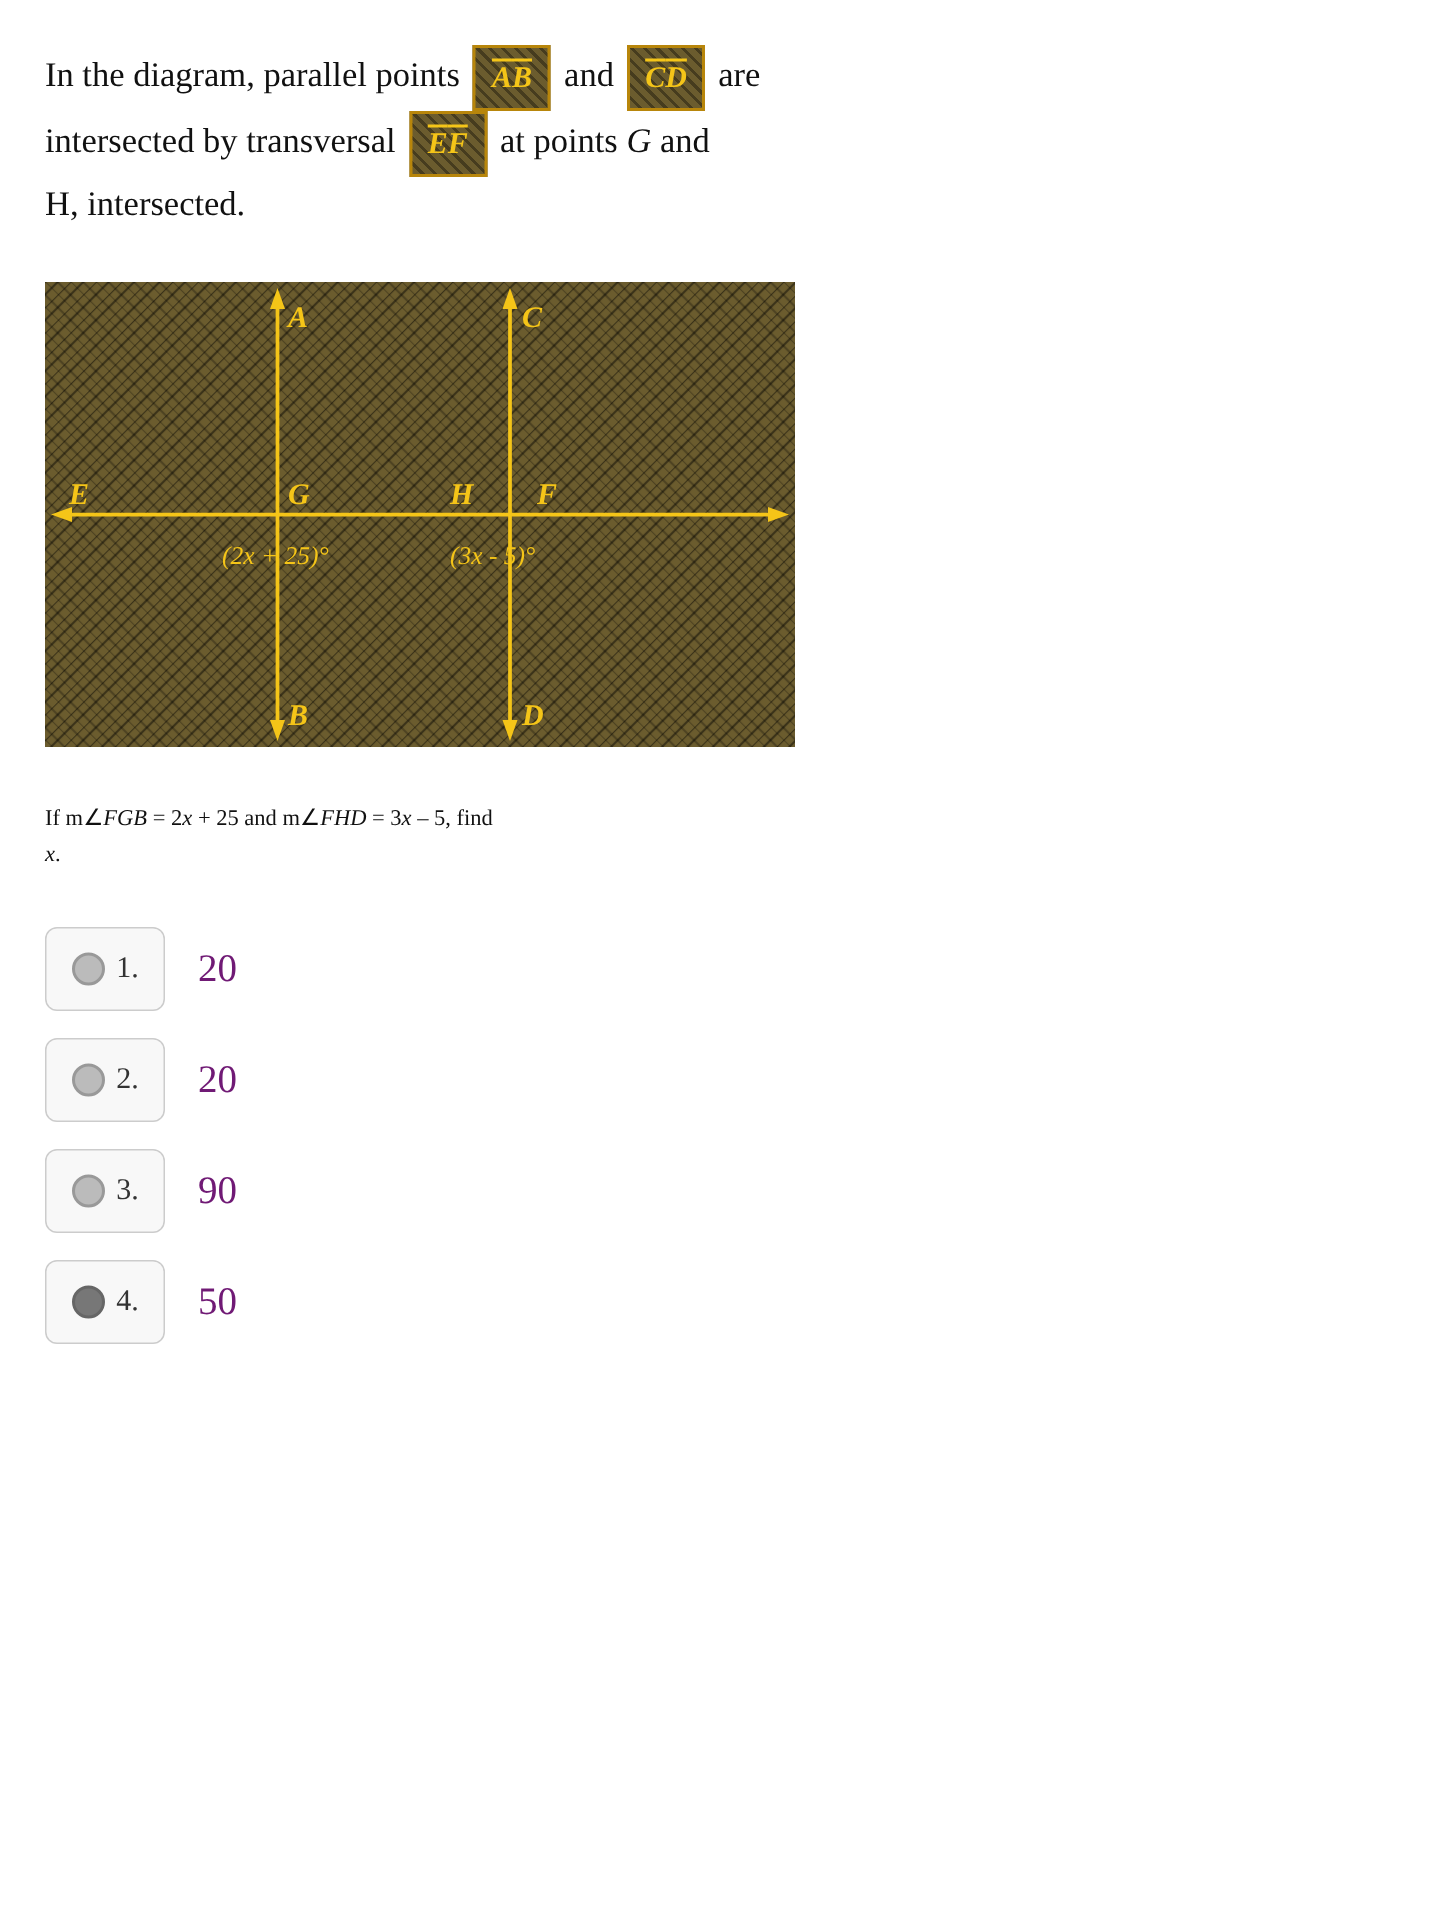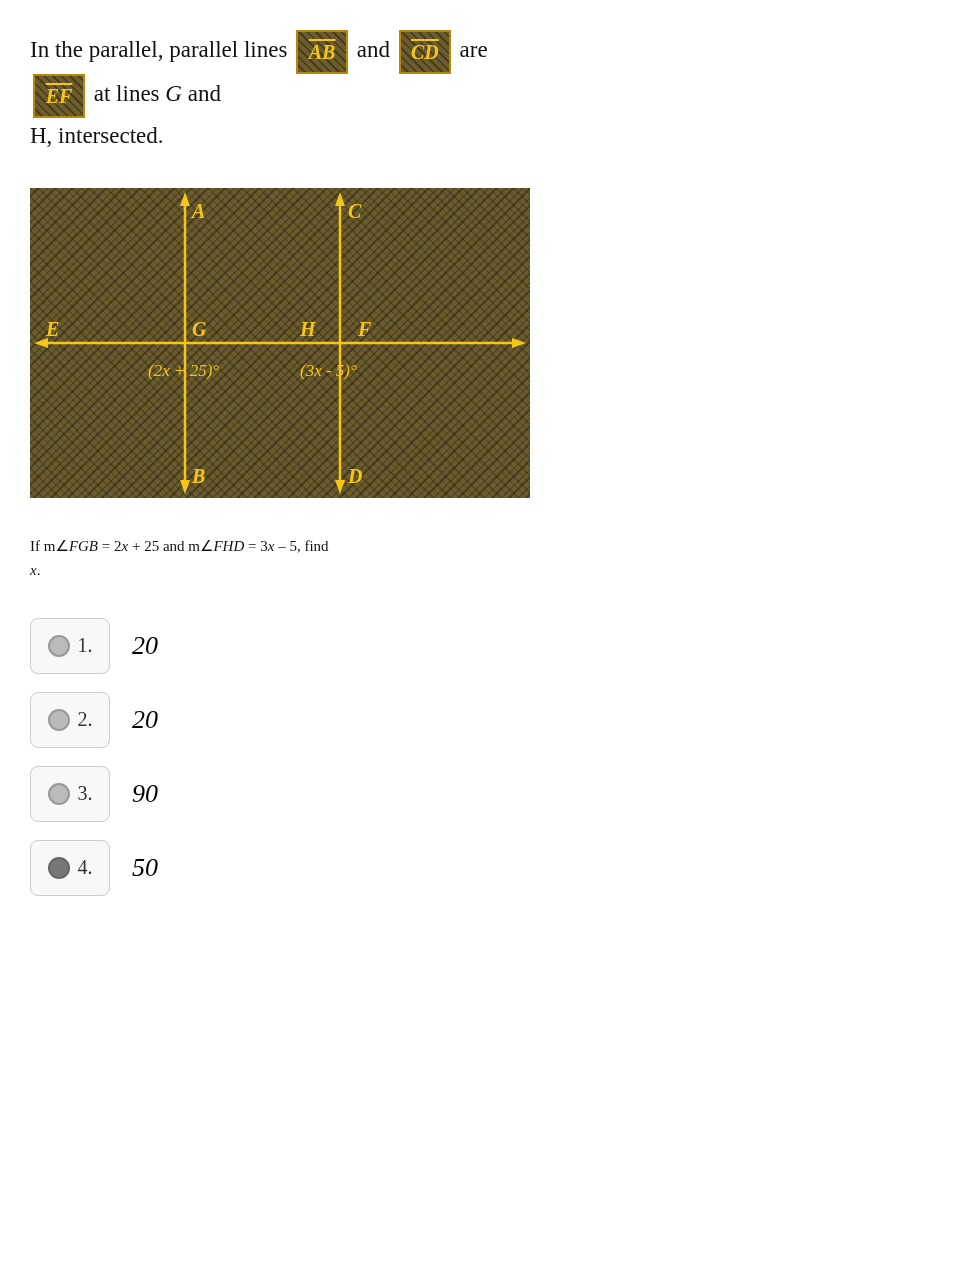--- a/index.html
+++ b/index.html
@@ -114,51 +114,51 @@
       border-color: #666;
     }
 
     .option-number {
       font-size: 20px;
       color: #333;
     }
 
     .option-value {
       font-size: 26px;
-      color: #000000;
-      font-style: italic;
+      color: #701a75;
     }
   </style>
 </head>
 <body>
 
 
 
 
 <div class="problem-text">
-  <span>In the parallel, parallel lines</span>
+  <span>In the diagram, parallel points</span>
   
   <span class="inline-label">
     <span>A</span>
       <span>B</span>
   </span>
   <span>and</span>
   
   <span class="inline-label">
     <span>C</span>
       <span>D</span>
   </span>
   <span>are</span>
   <br>
+  <span>intersected by transversal</span>
   
   <span class="inline-label">
     <span>E</span>
       <span>F</span>
   </span>
-  <span>at lines</span>
+  <span>at points</span>
   <em>G</em>
   <span>and</span>
   <br>
   <span>H, intersected.</span>
 </div>
 
 
 <div class="diagram-container">
   <svg class="diagram-svg" width="500" height="310" viewBox="0 0 500 310">
 

